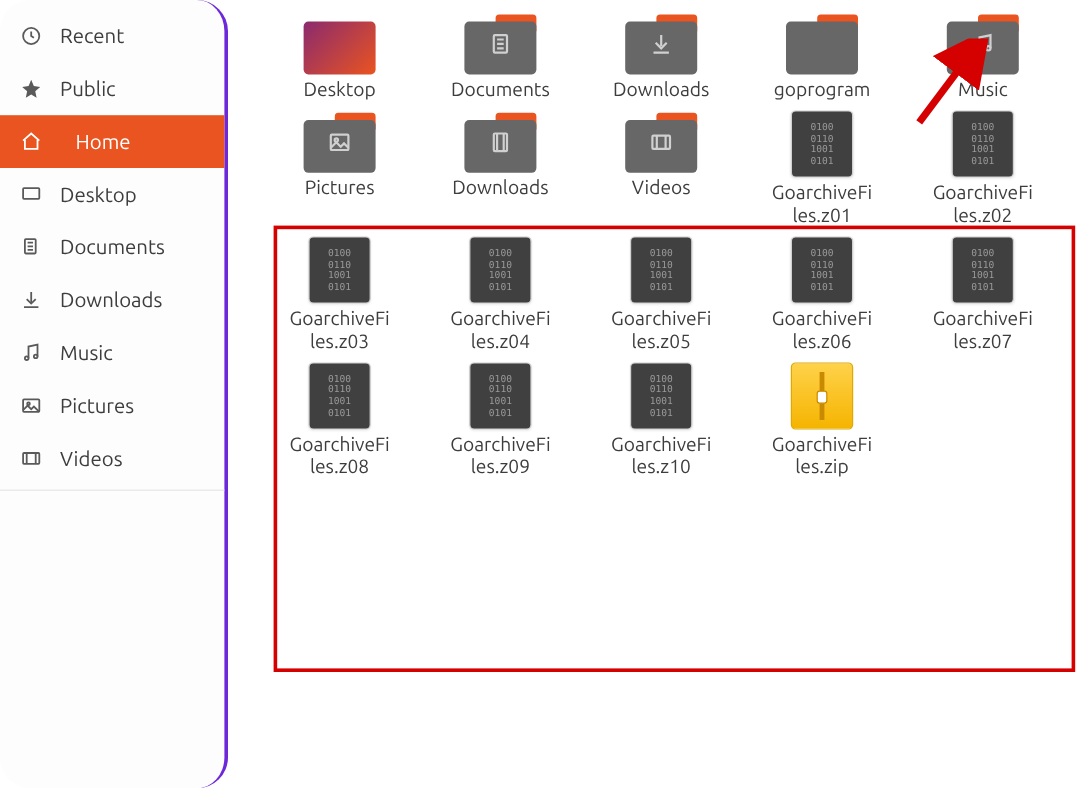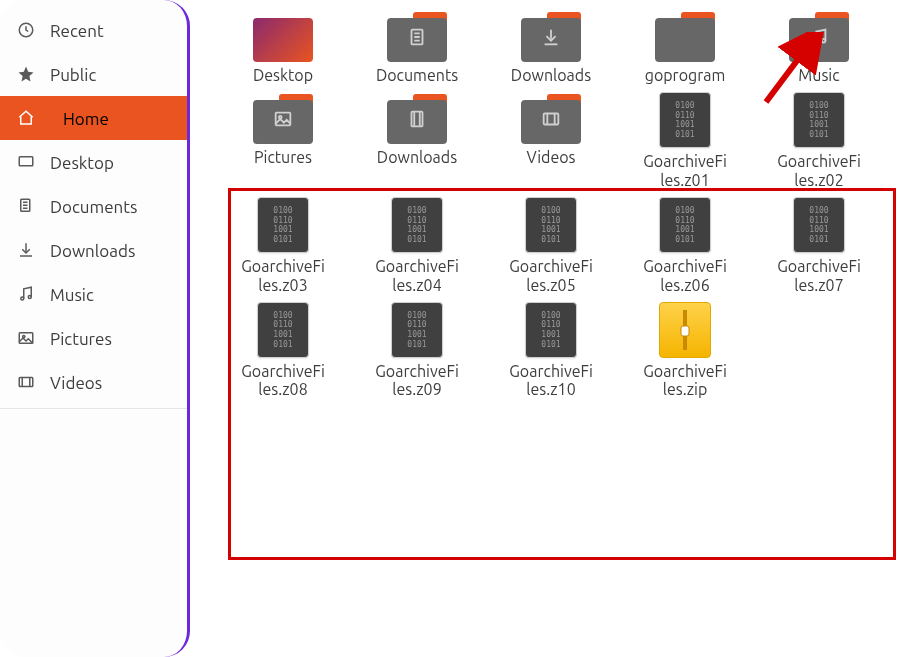--- a/index.html
+++ b/index.html
@@ -22,21 +22,21 @@
     }
     .sidebar-item {
       display: flex;
       align-items: center;
       gap: 14px;
       padding: 12px 16px;
       cursor: pointer;
     }
     .sidebar-item.active {
       background: #e95420;
-      color: #000000;
+      color: #ffffff;
       gap: 27px;
     }
     .sidebar-item .icon-slot {
       width: 20px;
       height: 20px;
       display: flex;
       align-items: center;
       justify-content: center;
     }
     .sidebar-divider {

